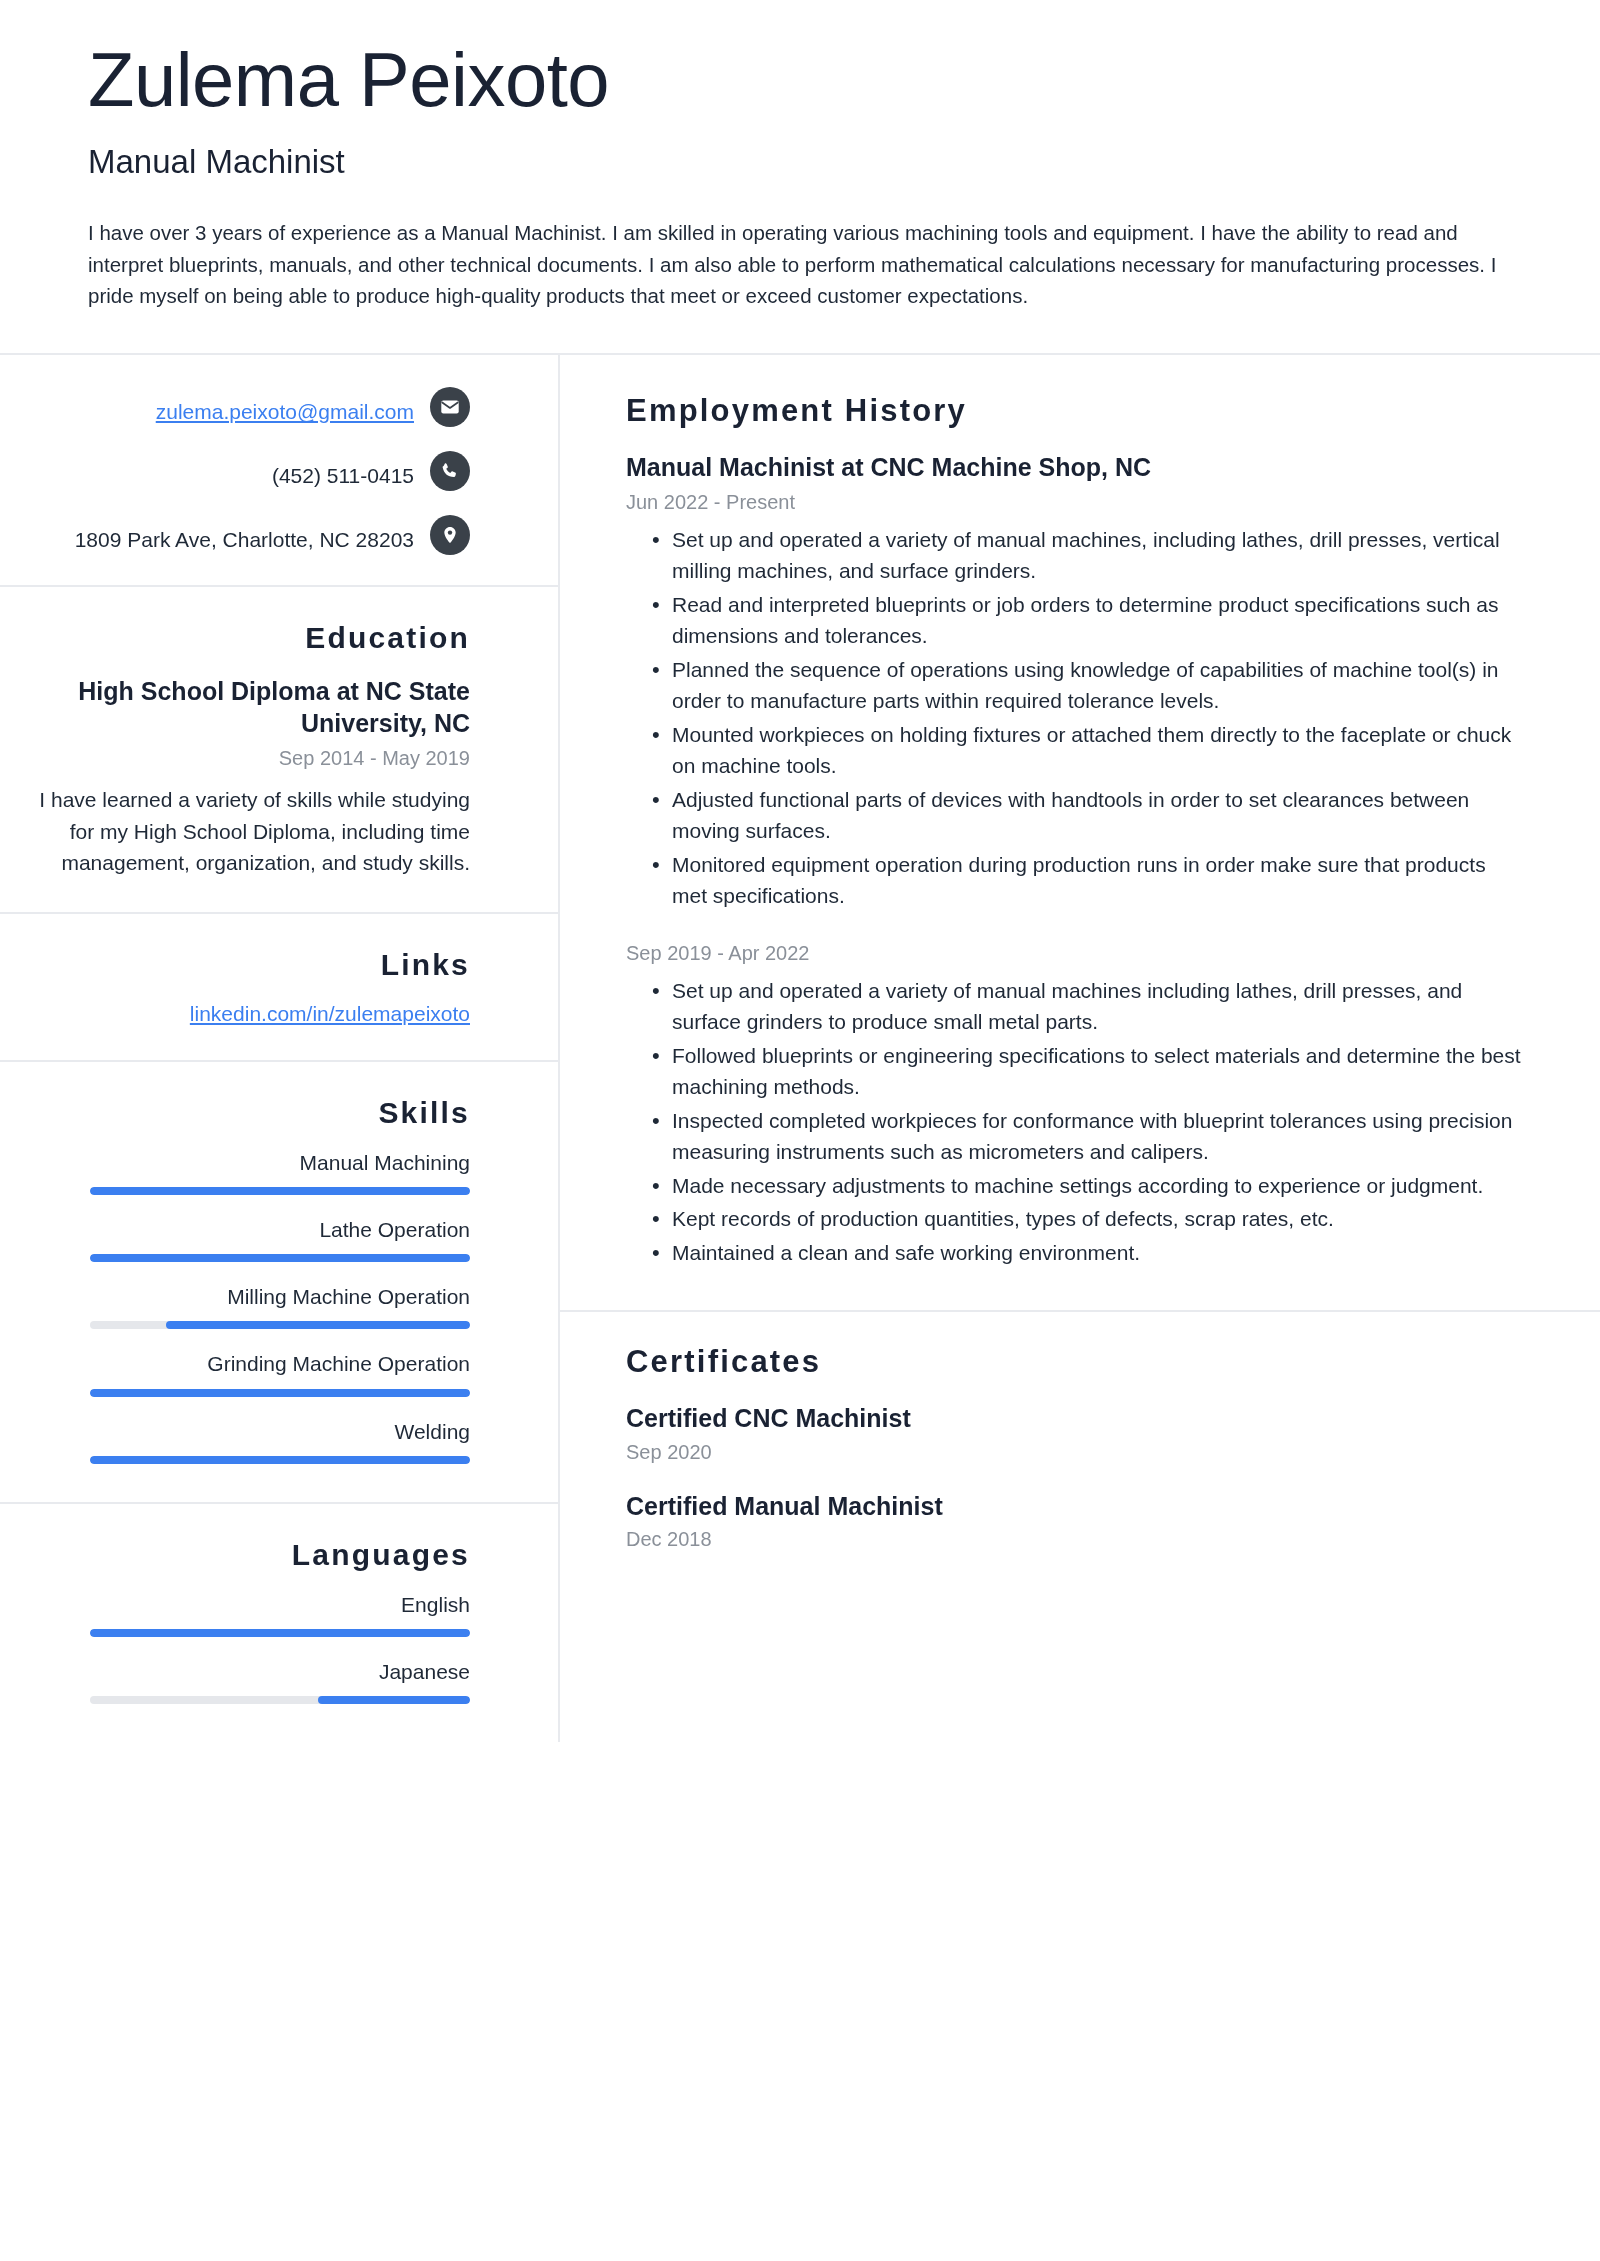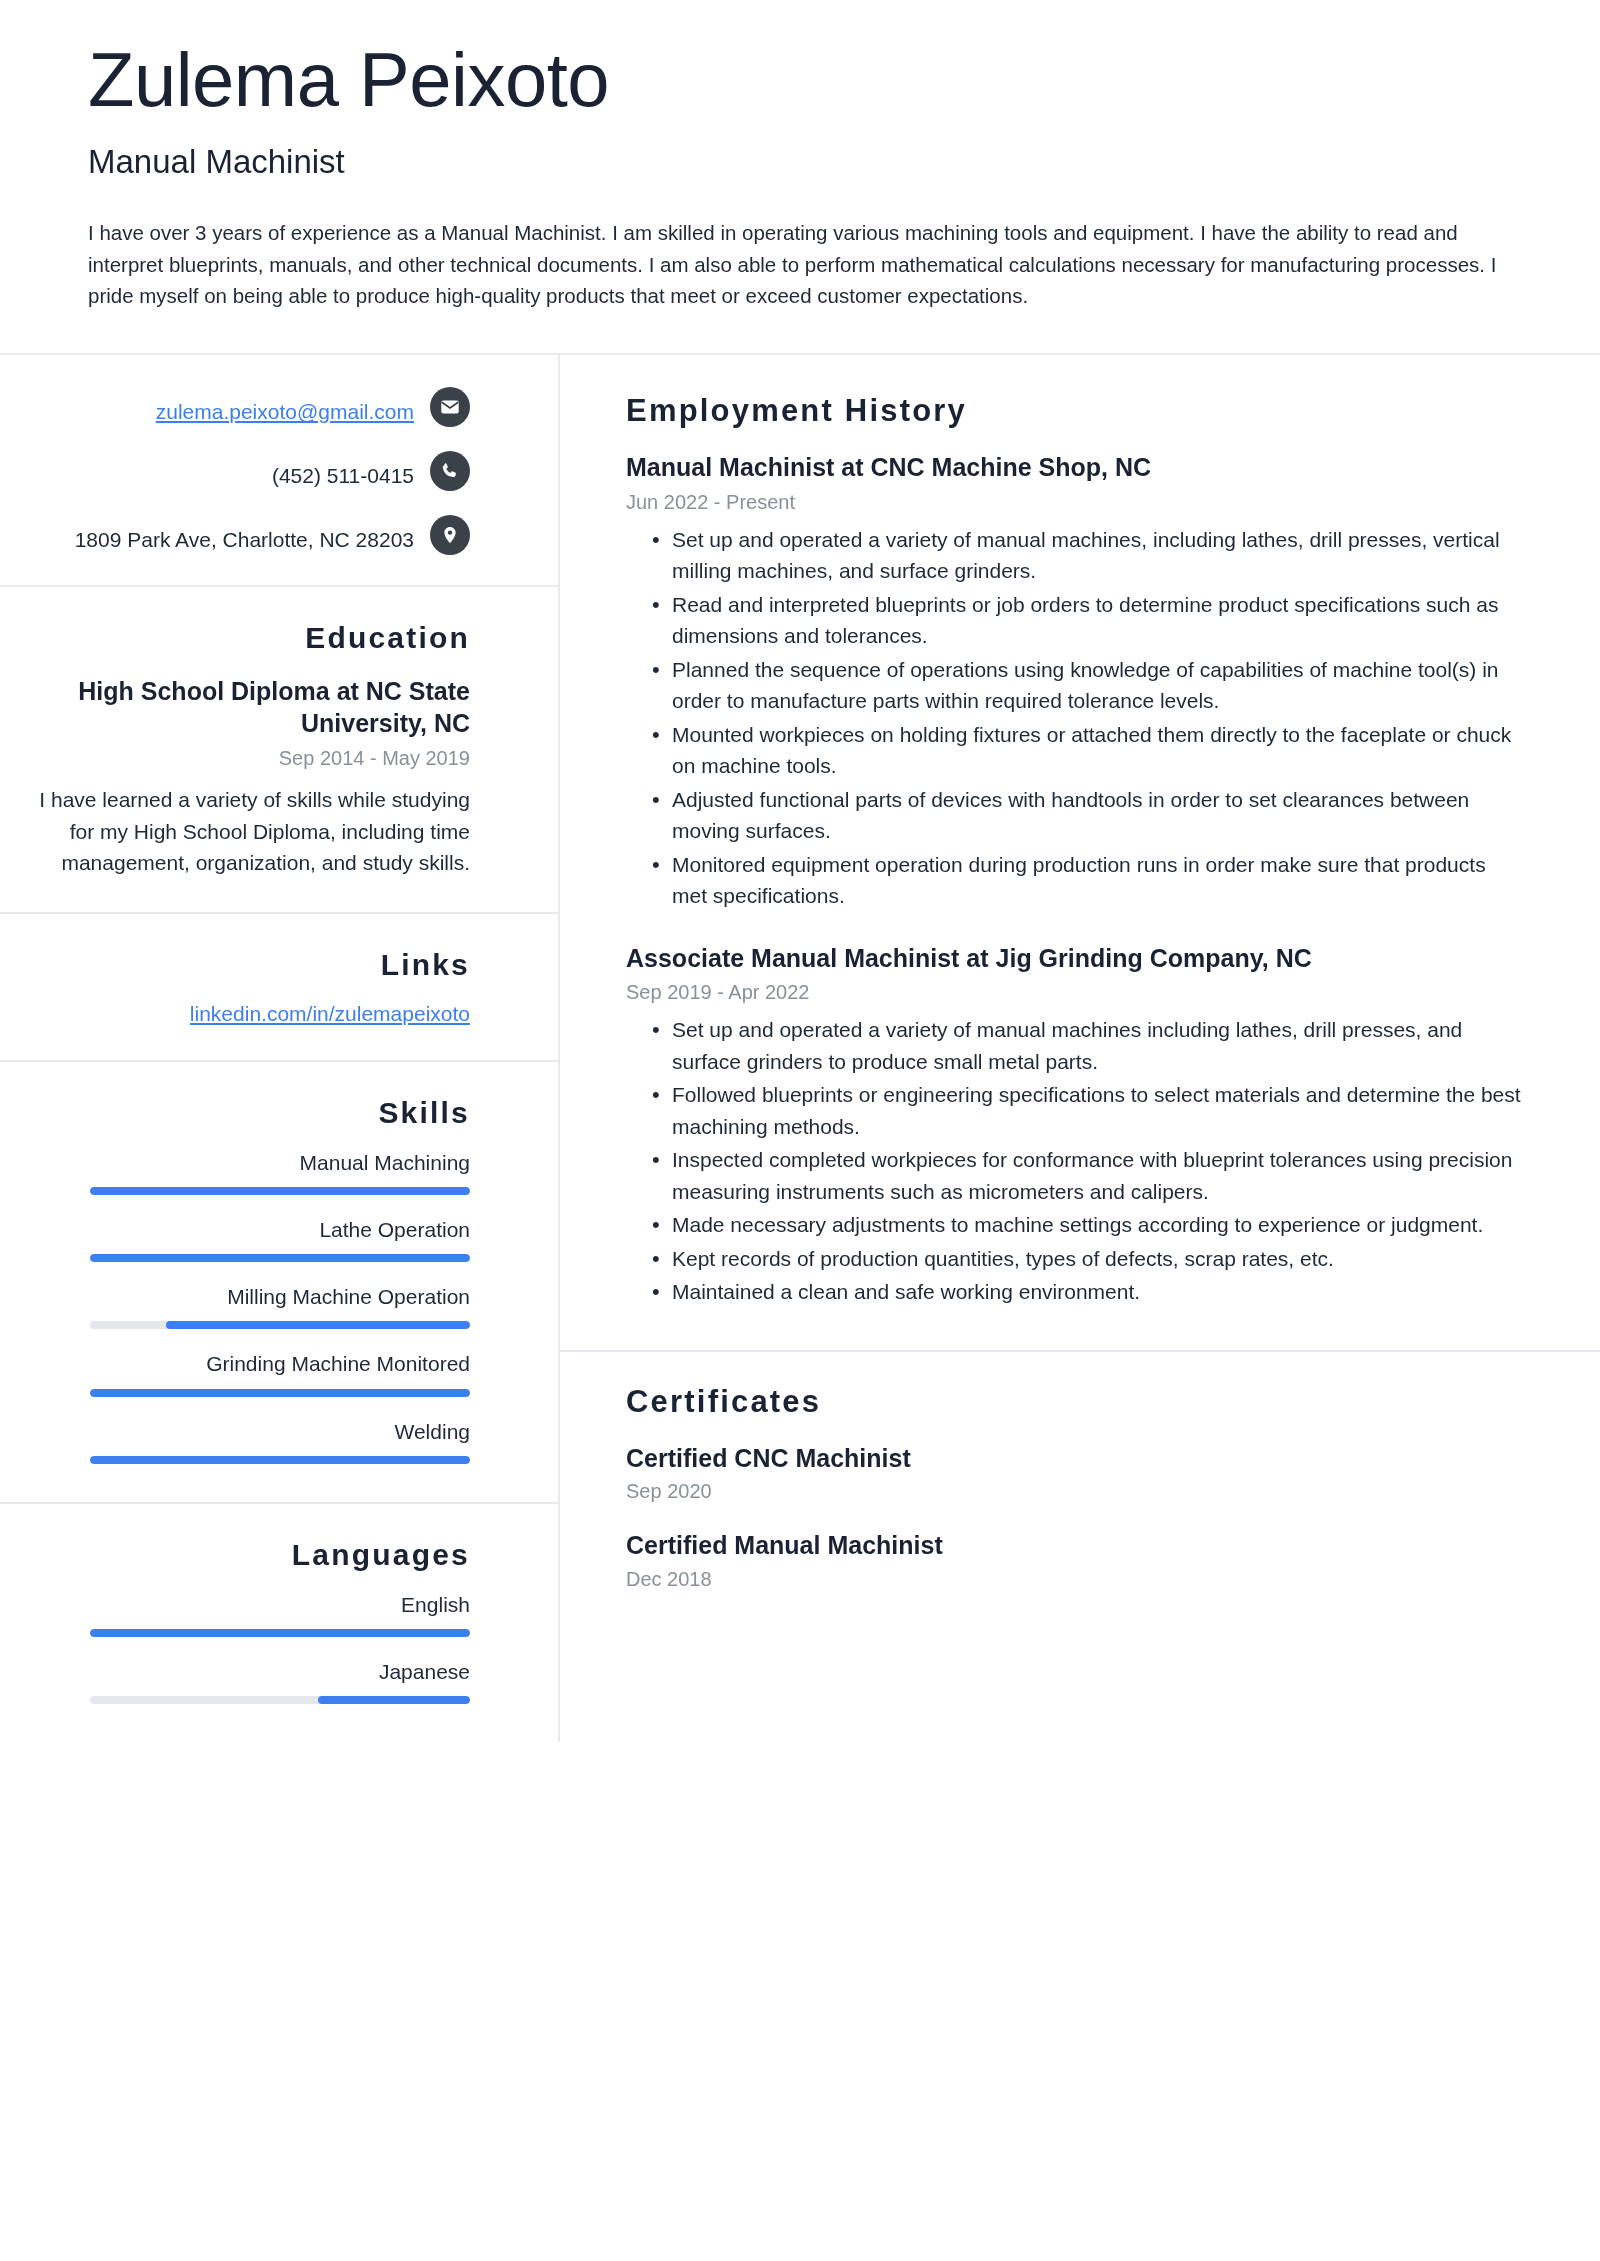--- a/index.html
+++ b/index.html
@@ -336,21 +336,21 @@
         </div>
 
         <div class="skill-row">
           <div class="skill-name">Milling Machine Operation</div>
           <div class="skill-track">
             <div class="skill-fill" style="width:80%"></div>
           </div>
         </div>
 
         <div class="skill-row">
-          <div class="skill-name">Grinding Machine Monitored</div>
+          <div class="skill-name">Grinding Machine Operation</div>
           <div class="skill-track">
             <div class="skill-fill" style="width:100%"></div>
           </div>
         </div>
 
         <div class="skill-row">
           <div class="skill-name">Welding</div>
           <div class="skill-track">
             <div class="skill-fill" style="width:100%"></div>
           </div>
@@ -389,21 +389,20 @@
             <li>Set up and operated a variety of manual machines, including lathes, drill presses, vertical milling machines, and surface grinders.</li>
             <li>Read and interpreted blueprints or job orders to determine product specifications such as dimensions and tolerances.</li>
             <li>Planned the sequence of operations using knowledge of capabilities of machine tool(s) in order to manufacture parts within required tolerance levels.</li>
             <li>Mounted workpieces on holding fixtures or attached them directly to the faceplate or chuck on machine tools.</li>
             <li>Adjusted functional parts of devices with handtools in order to set clearances between moving surfaces.</li>
             <li>Monitored equipment operation during production runs in order make sure that products met specifications.</li>
           </ul>
         </div>
 
         <div class="job">
-          <div class="job-role">Associate Manual Machinist at Jig Grinding Company, NC</div>
           <div class="job-date">Sep 2019 - Apr 2022</div>
           <ul class="job-bullets">
             <li>Set up and operated a variety of manual machines including lathes, drill presses, and surface grinders to produce small metal parts.</li>
             <li>Followed blueprints or engineering specifications to select materials and determine the best machining methods.</li>
             <li>Inspected completed workpieces for conformance with blueprint tolerances using precision measuring instruments such as micrometers and calipers.</li>
             <li>Made necessary adjustments to machine settings according to experience or judgment.</li>
             <li>Kept records of production quantities, types of defects, scrap rates, etc.</li>
             <li>Maintained a clean and safe working environment.</li>
           </ul>
         </div>

